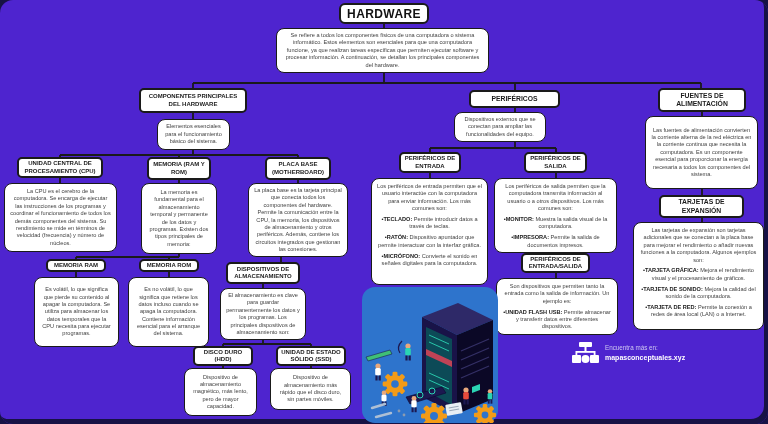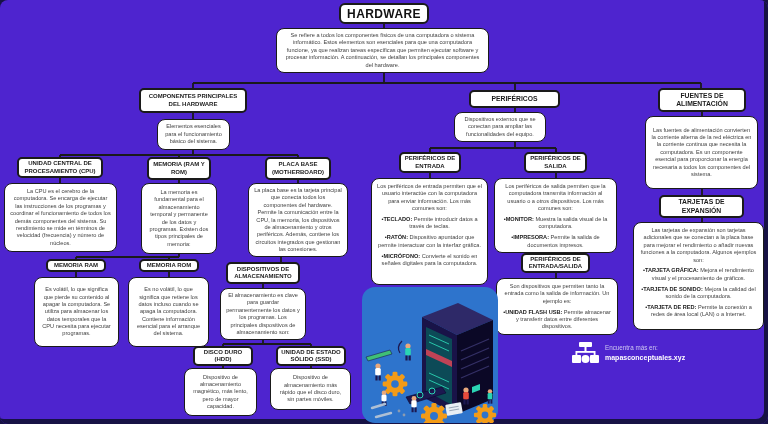--- a/index.html
+++ b/index.html
@@ -1,21 +1,21 @@
 <!DOCTYPE html>
 <html><head>
 <meta charset="utf-8">
 <title>HARDWARE</title>
 <style>
   * { box-sizing: border-box; margin: 0; padding: 0; }
   html, body { width: 768px; height: 424px; }
   body { background: #171245; font-family: "Liberation Sans", "DejaVu Sans", sans-serif; overflow: hidden; }
   .canvas {
     position: relative; width: 768px; height: 424px;
-    background: #4E24CF; border-radius: 8px; overflow: hidden;
+    background: #4E24CF; border-radius: 13px; overflow: hidden;
     box-shadow: inset -4px -5px 0 #171245;
   }
   .wires { position: absolute; left: 0; top: 0; z-index: 1; }
   .node {
     position: absolute; z-index: 2; background: #FFFFFF;
     border: 1.5px solid #1A1A1A; color: #3F3F3F; text-align: center;
   }
   .lbl {
     display: flex; align-items: center; justify-content: center;
     font-weight: 700; color: #1B1B1B; font-size: 6px; line-height: 1.2;

